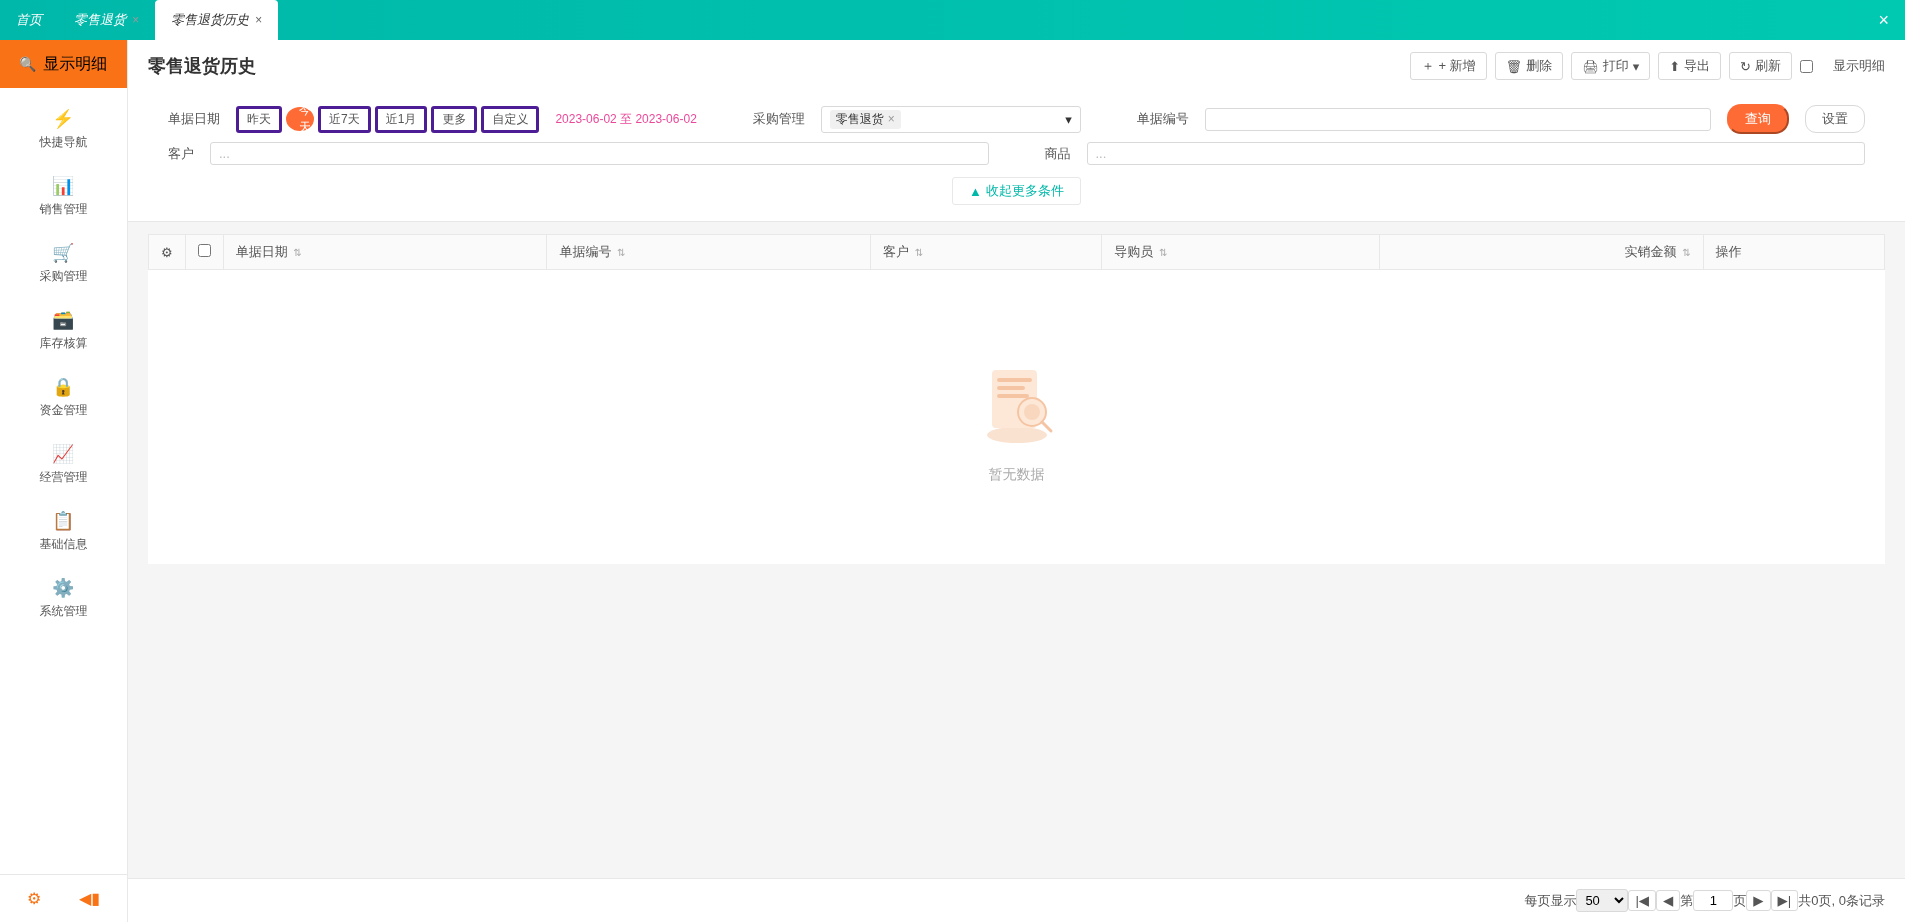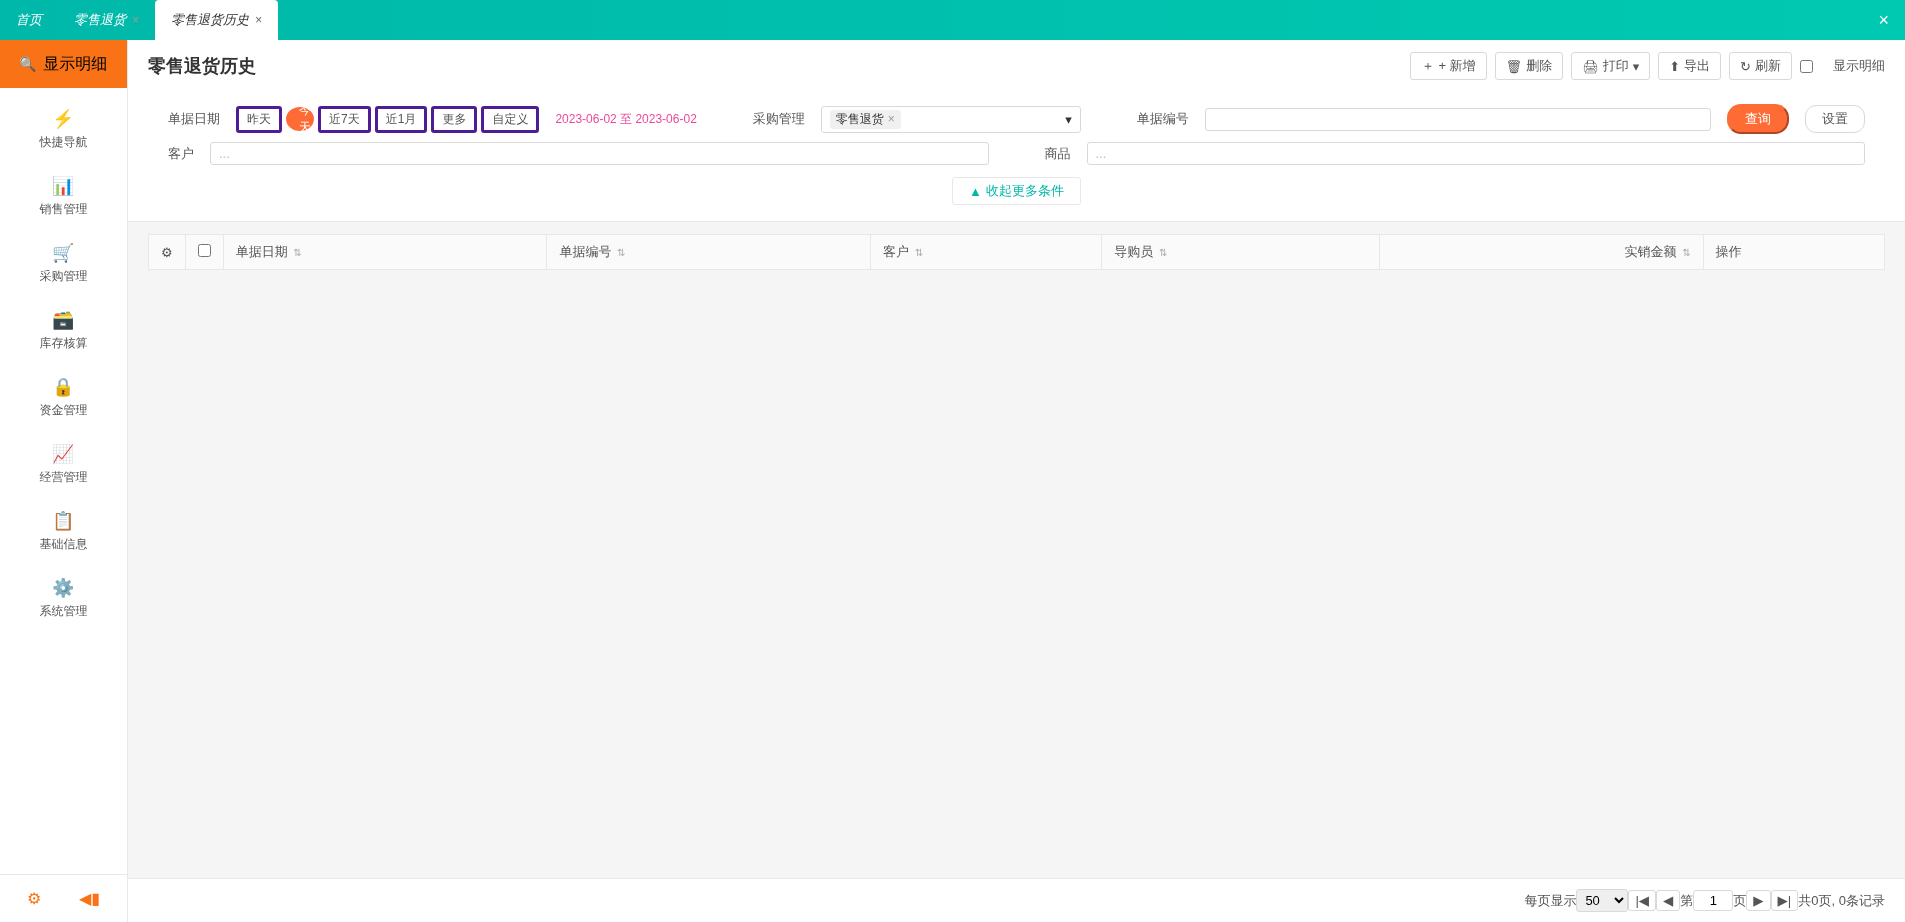--- a/index.html
+++ b/index.html
@@ -548,20 +548,33 @@
             </th>
             <th>
               <span>操作</span>
             </th>
           </tr>
         </thead>
         <tbody>
         </tbody>
       </table>
 
+      <div class="empty-state">
+        <svg class="empty-icon" viewBox="0 0 100 100" xmlns="http://www.w3.org/2000/svg">
+          <ellipse cx="50" cy="85" rx="30" ry="8" fill="#f5c5a3" opacity="0.5"></ellipse>
+          <rect x="25" y="20" width="45" height="58" rx="4" fill="#fde8d8"></rect>
+          <rect x="30" y="28" width="35" height="4" rx="2" fill="#f5c5a3"></rect>
+          <rect x="30" y="36" width="28" height="4" rx="2" fill="#f5c5a3"></rect>
+          <rect x="30" y="44" width="32" height="4" rx="2" fill="#f5c5a3"></rect>
+          <circle cx="65" cy="62" r="14" fill="#fde8d8" stroke="#f5c5a3" stroke-width="2"></circle>
+          <circle cx="65" cy="62" r="8" fill="#f5c5a3" opacity="0.5"></circle>
+          <line x1="75" y1="72" x2="84" y2="81" stroke="#f5c5a3" stroke-width="3" stroke-linecap="round"></line>
+        </svg>
+        <span class="empty-text">暂无数据</span>
+      </div>
     </div>
 
     <div class="table-footer">
       <span>每页显示</span>
       <select class="pagination-select">
         <option>50</option>
         <option>10</option>
         <option>20</option>
         <option>100</option>
       </select>

